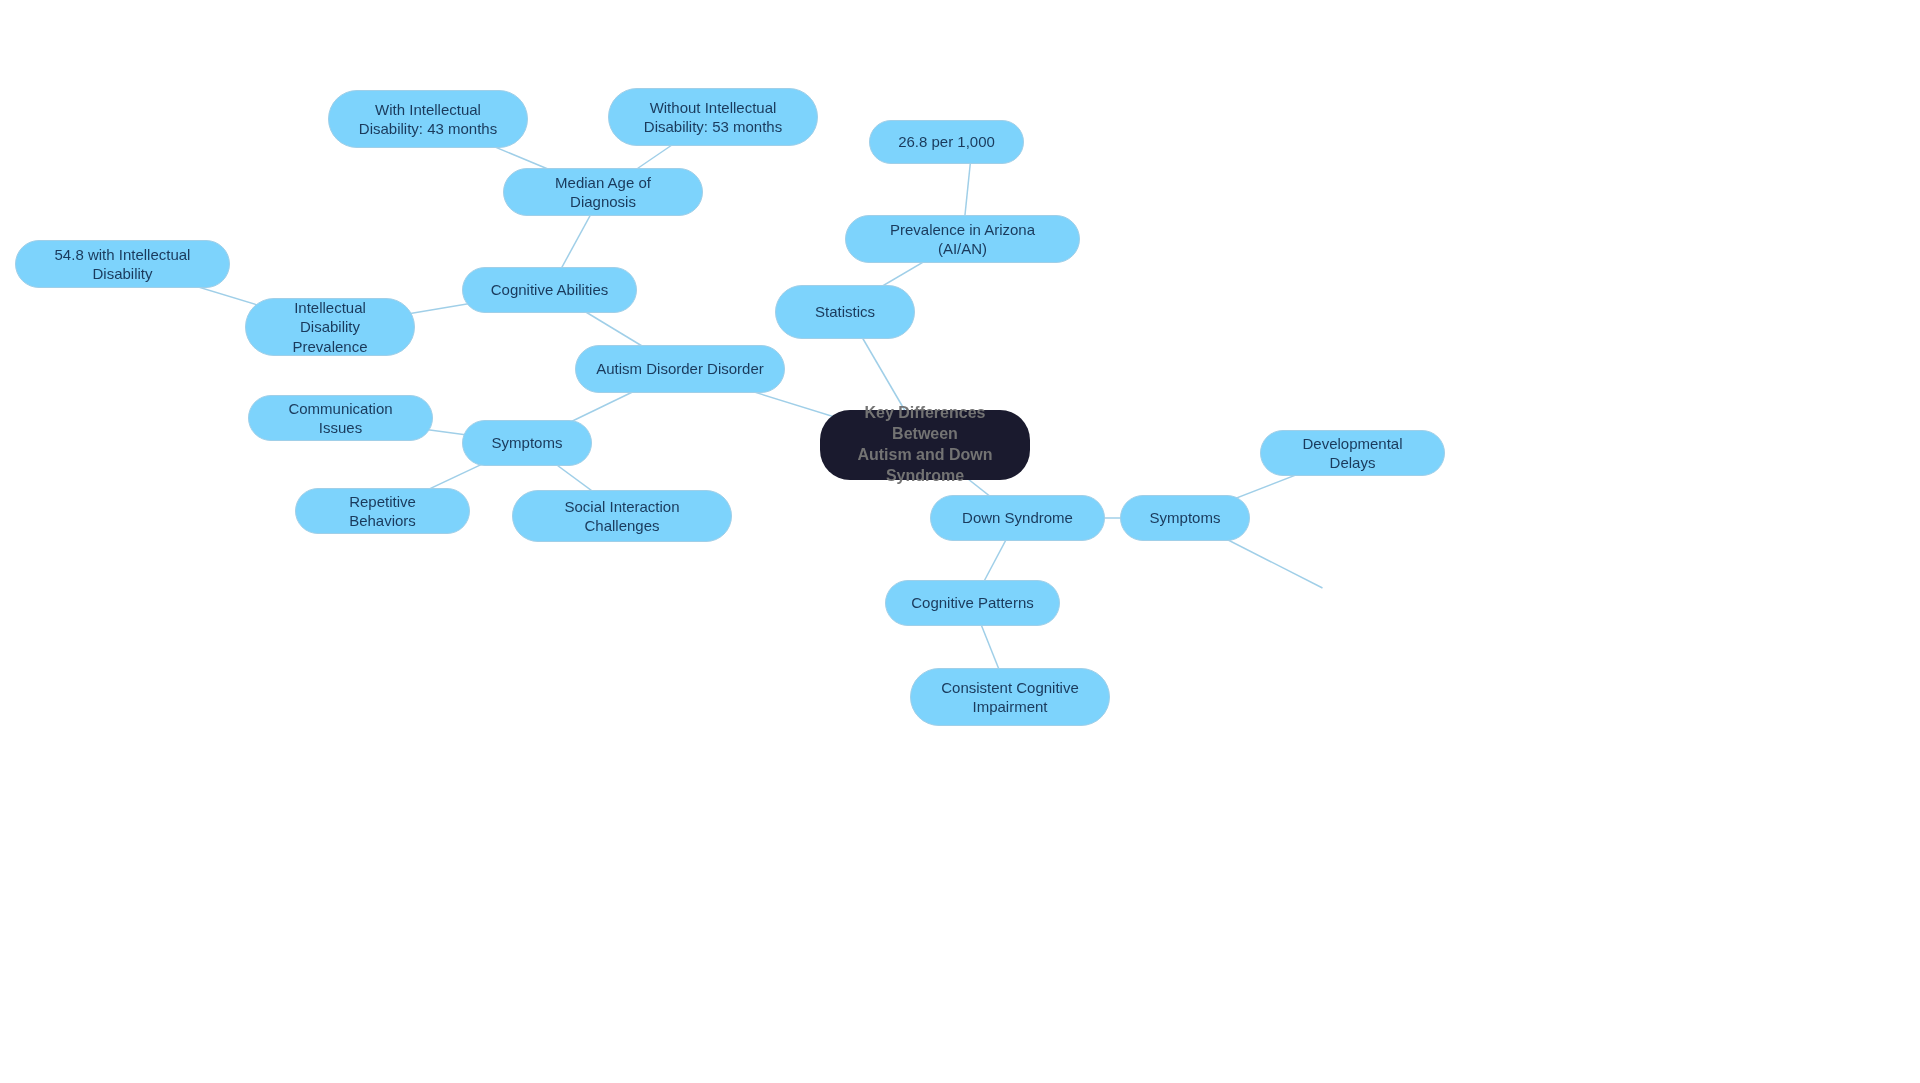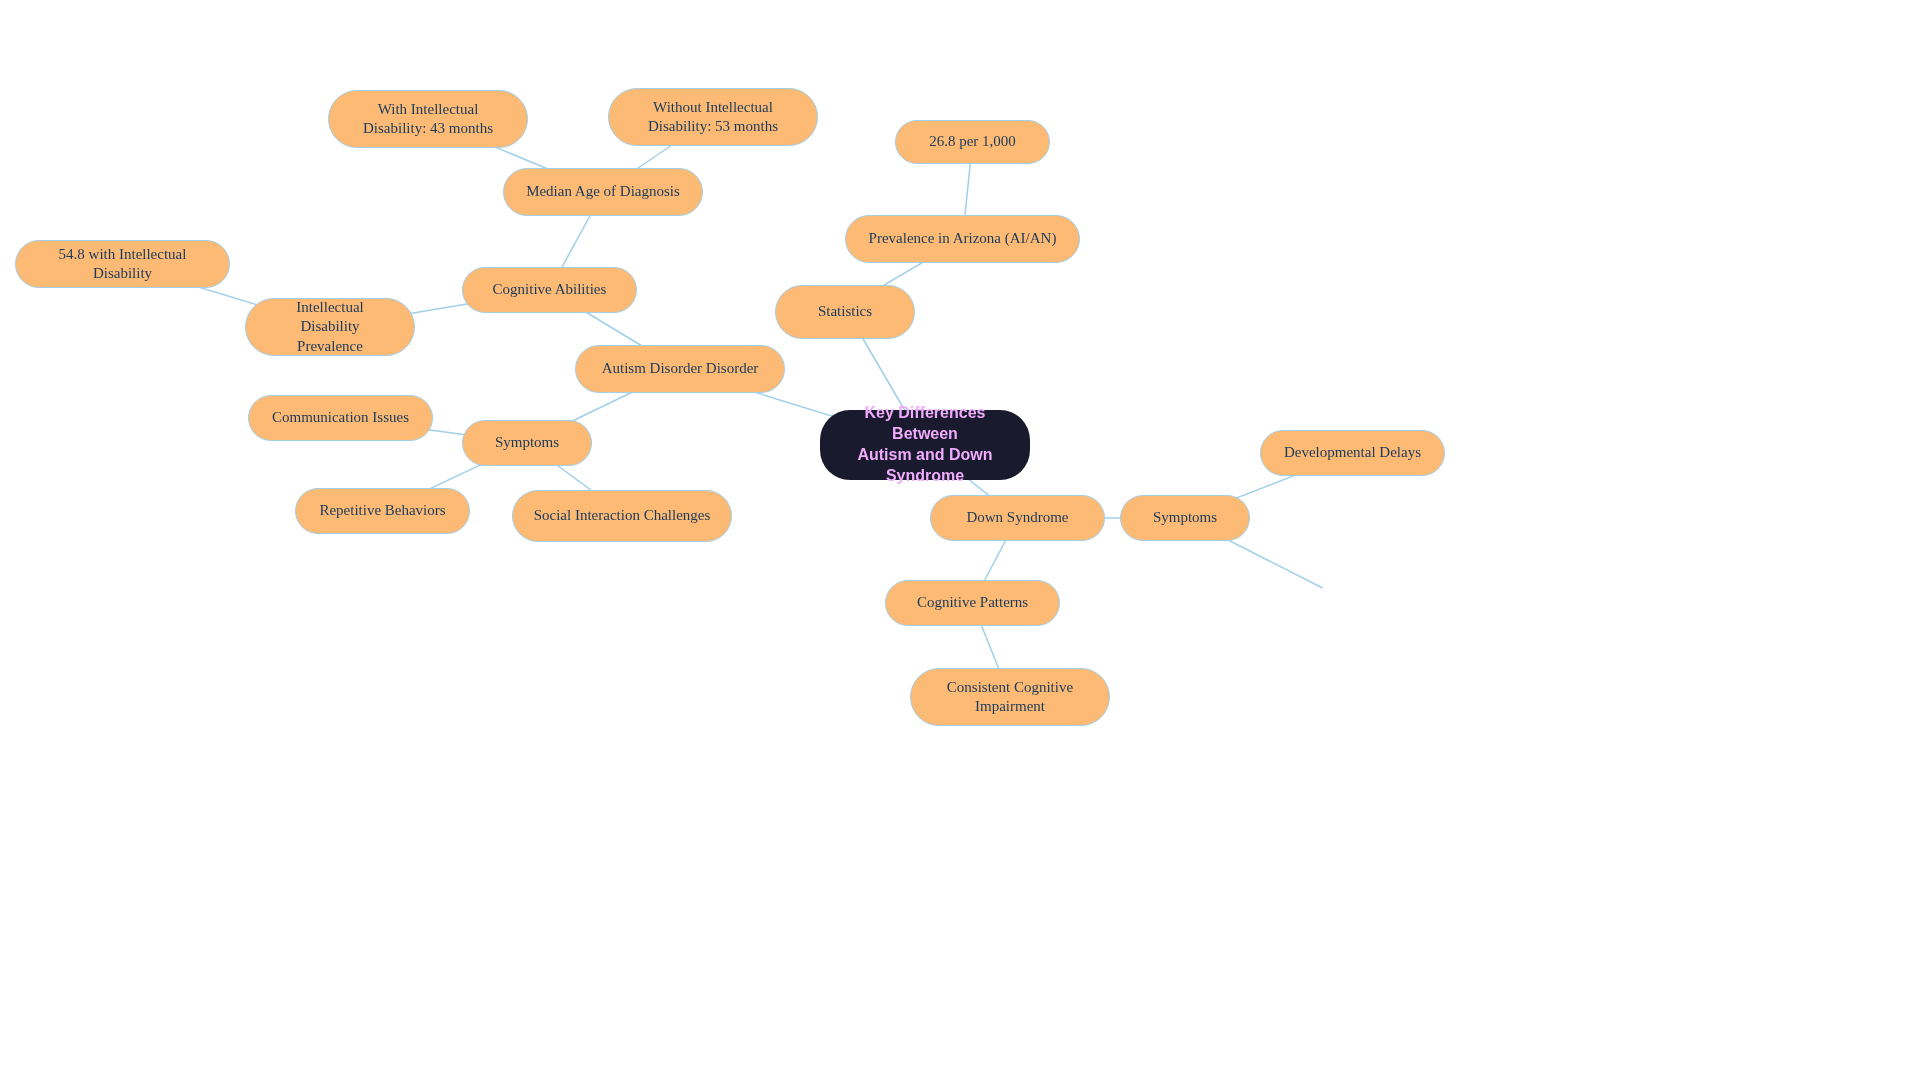--- a/index.html
+++ b/index.html
@@ -30,28 +30,27 @@
       position: absolute;
       border-radius: 30px;
       padding: 10px 20px;
       text-align: center;
       display: flex;
       align-items: center;
       justify-content: center;
       cursor: pointer;
     }
     .node-light {
-      background: #fdba74;
+      background: #7dd3fc;
       border: 1.5px solid #a0cfe8;
       color: #1a3a5c;
-      font-family: Liberation Serif, serif;
     }
     .node-dark {
       background: #1a1a2e;
-      color: #f0abfc;
+      color: #737373;
     }
     .node span {
       font-size: 15px;
       line-height: 1.3;
       font-weight: 400;
     }
     .node-dark span {
       font-size: 16px;
       font-weight: 600;
     }
@@ -119,21 +118,21 @@
     </div>
     <div class="node node-light" style="left: 295px; top: 488px; width: 175px; height: 46px;">
       <span style="white-space: pre-line;">Repetitive Behaviors</span>
     </div>
     <div class="node node-light" style="left: 512px; top: 490px; width: 220px; height: 52px;">
       <span style="white-space: pre-line;">Social Interaction Challenges</span>
     </div>
     <div class="node node-light" style="left: 845px; top: 215px; width: 235px; height: 48px;">
       <span style="white-space: pre-line;">Prevalence in Arizona (AI/AN)</span>
     </div>
-    <div class="node node-light" style="left: 895px; top: 120px; width: 155px; height: 44px;">
+    <div class="node node-light" style="left: 869px; top: 120px; width: 155px; height: 44px;">
       <span style="white-space: pre-line;">26.8 per 1,000</span>
     </div>
     <div class="node node-light" style="left: 930px; top: 495px; width: 175px; height: 46px;">
       <span style="white-space: pre-line;">Down Syndrome</span>
     </div>
     <div class="node node-light" style="left: 1120px; top: 495px; width: 130px; height: 46px;">
       <span style="white-space: pre-line;">Symptoms</span>
     </div>
     <div class="node node-light" style="left: 885px; top: 580px; width: 175px; height: 46px;">
       <span style="white-space: pre-line;">Cognitive Patterns</span>

